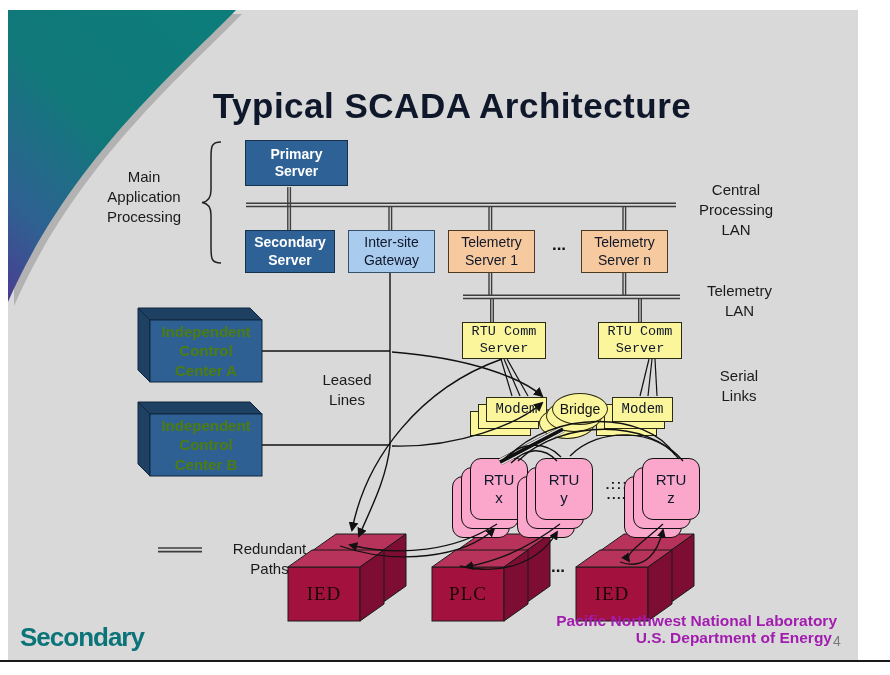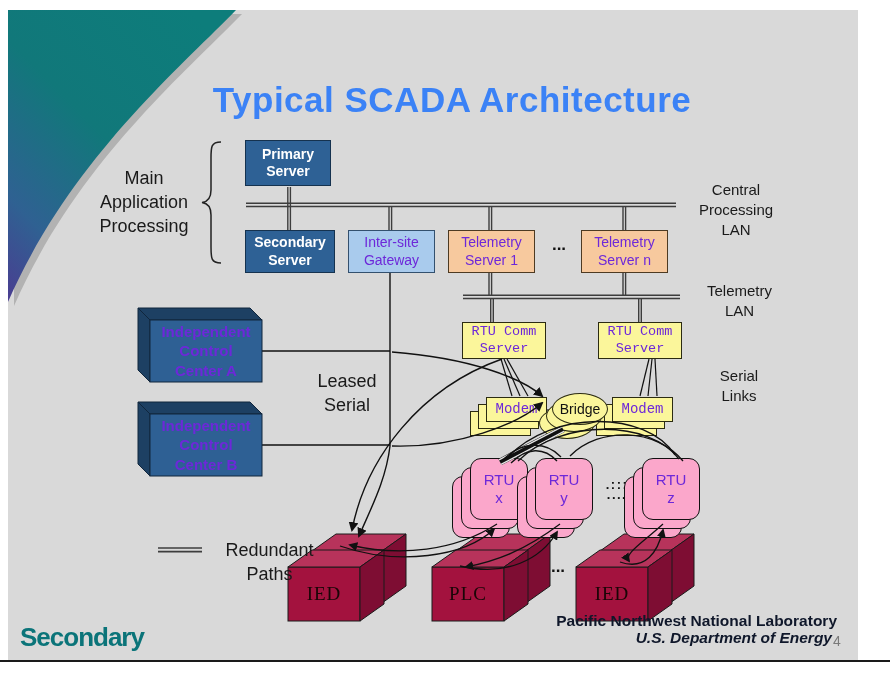--- a/index.html
+++ b/index.html
@@ -1,45 +1,45 @@
 <!DOCTYPE html>
 <html><head>
 <meta charset="utf-8">
 <style>
   html,body{margin:0;padding:0;background:#fff;}
   .stage{position:relative;width:890px;height:675px;background:#ffffff;overflow:hidden;
          font-family:"Liberation Sans",sans-serif;}
   .slide-bg{position:absolute;left:8px;top:10px;width:850px;height:650px;background:#D9D9D9;}
   .bottom-rule{position:absolute;left:0;top:660px;width:890px;height:2px;background:#1a1a1a;}
   svg.layer{position:absolute;left:0;top:0;pointer-events:none;}
-  .title{position:absolute;left:90px;top:80px;width:724px;text-align:center;
-         font-size:35px;font-weight:bold;color:#3b82f6;letter-spacing:0.5px;}
+  .title{position:absolute;left:90px;top:86px;width:724px;text-align:center;
+         font-size:35px;font-weight:bold;color:#0f172a;letter-spacing:0.5px;}
   .box{position:absolute;box-sizing:border-box;border:1px solid #1b1b1b;display:flex;
        align-items:center;justify-content:center;text-align:center;font-size:14px;
-       line-height:1.22;white-space:pre-line;color:#6d28d9;}
+       line-height:1.22;white-space:pre-line;color:#0f172a;}
   .navy{background:#2E6195;color:#fff;font-weight:bold;border-color:#15324F;}
   .lightblue{background:#A9CBED;border-color:#33506e;}
   .peach{background:#F7C99E;border-color:#4d3a22;}
   .yellow{background:#FBF69B;border-color:#2b2b12;font-family:Liberation Mono, monospace;}
   .pink{background:#FBA7CB;border:1.5px solid #111;border-radius:11px;font-size:15px;}
   .ell{position:absolute;background:#FBF69B;border:1.2px solid #2b2b12;border-radius:50%;
        display:flex;align-items:center;justify-content:center;font-size:14px;color:#111;}
-  .lbl{position:absolute;font-size:18px;line-height:1.32;text-align:center;
+  .lbl{position:absolute;font-size:15px;line-height:1.32;text-align:center;
        white-space:pre-line;color:#1a1a1a;}
   .lbl.sm{font-size:15px;}
   .cubeLbl{position:absolute;display:flex;align-items:center;justify-content:center;
        text-align:center;white-space:pre-line;}
-  .iccText{color:#6d28d9;font-weight:bold;font-size:15px;line-height:1.3;}
+  .iccText{color:#4d7c0f;font-weight:bold;font-size:15px;line-height:1.3;}
   .devText{font-family:"Liberation Serif",serif;font-size:19px;color:#190606;letter-spacing:1px;}
   .dots{font-size:17px;font-weight:bold;color:#111;}
   .dotsGrid{font-size:13px;font-weight:bold;line-height:0.8;letter-spacing:1.5px;color:#111;
        text-align:center;}
   .battelle{position:absolute;left:20px;top:622px;font-size:26px;font-weight:bold;
        color:#0B7479;letter-spacing:-1px;}
-  .pnnl{position:absolute;text-align:right;font-weight:bold;color:#0f172a;font-size:15.5px;}
+  .pnnl{position:absolute;text-align:right;font-weight:bold;color:#a21caf;font-size:15.5px;}
   .pagenum{position:absolute;left:833px;top:633px;font-size:14px;color:#7a7a7a;}
 </style>
 </head>
 <body>
 
 <div class="stage">
   <div class="slide-bg"></div>
 
   <svg class="layer" width="890" height="675">
     <defs>
@@ -142,25 +142,25 @@
 Application
 Processing</div>
   <div class="lbl sm" style="left:686px;top:180px;width:100px;">Central
 Processing
 LAN</div>
   <div class="lbl sm" style="left:692px;top:281px;width:95px;">Telemetry
 LAN</div>
   <div class="lbl sm" style="left:700px;top:366px;width:78px;">Serial
 Links</div>
   <div class="lbl" style="left:312px;top:370px;width:70px;">Leased
-Serial</div>
+Lines</div>
   <div class="lbl" style="left:222px;top:539px;width:95px;">Redundant
 Paths</div>
 
-  <div class="box navy" style="left:245px;top:140px;width:86px;height:46px;">Primary
+  <div class="box navy" style="left:245px;top:140px;width:103px;height:46px;">Primary
 Server</div>
   <div class="box navy" style="left:245px;top:230px;width:90px;height:43px;">Secondary
 Server</div>
   <div class="box lightblue" style="left:348px;top:230px;width:87px;height:43px;">Inter-site
 Gateway</div>
   <div class="box peach" style="left:448px;top:230px;width:87px;height:43px;">Telemetry
 Server 1</div>
   <div class="lbl dots" style="left:538px;top:234px;width:42px;">...</div>
   <div class="box peach" style="left:581px;top:230px;width:87px;height:43px;">Telemetry
 Server n</div>
@@ -237,17 +237,17 @@
       <path d="M340,546 C398,566 465,557 494,529" marker-end="url(#arw)"></path>
       <path d="M560,524 C524,551 496,561 466,567" marker-end="url(#arw)"></path>
       <path d="M460,566 C507,577 541,559 557,532" marker-end="url(#arw)"></path>
       <path d="M663,524 C641,544 624,554 629,561" marker-end="url(#arw)"></path>
       <path d="M620,562 C646,571 658,551 663,530" marker-end="url(#arw)"></path>
     </g>
   </svg>
 
   <div class="battelle">Secondary</div>
   <div class="pnnl" style="left:490px;top:612px;width:347px;">Pacific Northwest National Laboratory</div>
-  <div class="pnnl" style="left:490px;top:629px;width:342px;font-style:italic;">U.S. Department of Energy</div>
+  <div class="pnnl" style="left:490px;top:629px;width:342px;">U.S. Department of Energy</div>
   <div class="pagenum">4</div>
 
   <div class="bottom-rule"></div>
 </div>
 
 </body></html>

